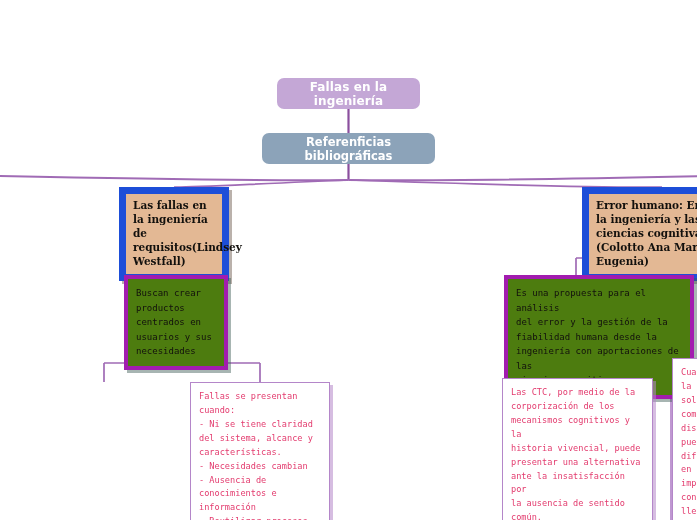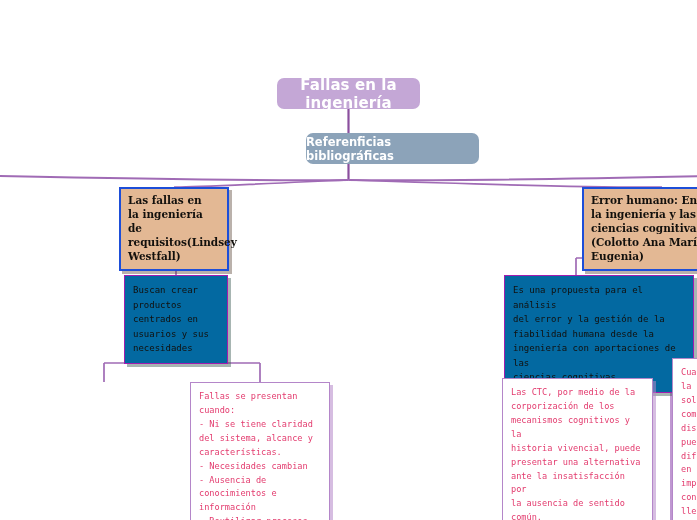--- a/index.html
+++ b/index.html
@@ -34,21 +34,21 @@
   
   .node-root {
     left: 277px;
     top: 78px;
     width: 143px;
     height: 31px;
     background: #c4a7d6;
     border-radius: 7px;
     color: #ffffff;
     font-family: "DejaVu Sans", sans-serif;
-    font-size: 15px;
+    font-size: 12px;
     font-weight: 600;
     display: flex;
     align-items: center;
     justify-content: center;
     text-align: center;
     letter-spacing: .1px;
   }
 
   
   .node-refs {
@@ -58,43 +58,42 @@
     height: 31px;
     background: #8ca3b9;
     border-radius: 7px;
     color: #ffffff;
     font-family: "DejaVu Sans", sans-serif;
     font-size: 11.5px;
     font-weight: 600;
     display: flex;
     align-items: center;
     justify-content: center;
-    text-align: left;
-    margin-left: 44px;
+    text-align: center;
   }
 
   
   .node-tan {
     background: #e3b894;
-    border: 2px solid #1d4ed8;
+    border: 7px solid #1d4ed8;
     color: #12100d;
     font-family: "DejaVu Serif", serif;
     font-size: 10.5px;
     font-weight: 700;
     line-height: 1.33;
-    padding: 5px 16px 5px 7px;
+    padding: 5px 2px 5px 7px;
     box-shadow: 3px 3px 0 rgba(90,70,55,.42);
   }
   .node-tan-left  { left: 119px; top: 187px; width: 110px; min-height: 60px; }
   .node-tan-right { left: 582px; top: 187px; width: 160px; min-height: 60px; }
 
   
   .node-teal {
-    background: #0369a1;
-    border: 1px solid #a21caf;
+    background: #4d7c0f;
+    border: 4px solid #a21caf;
     color: #12100d;
     font-family: "DejaVu Sans Mono", monospace;
     font-size: 9px;
     line-height: 1.62;
     padding: 7px 8px;
     box-shadow: 3px 3px 0 rgba(60,90,85,.45);
     white-space: pre-line;
   }
   .node-teal-left  { left: 124px; top: 275px; width: 104px; }
   .node-teal-right { left: 481px; top: 275px; width: 190px; margin-left: 23px; }

